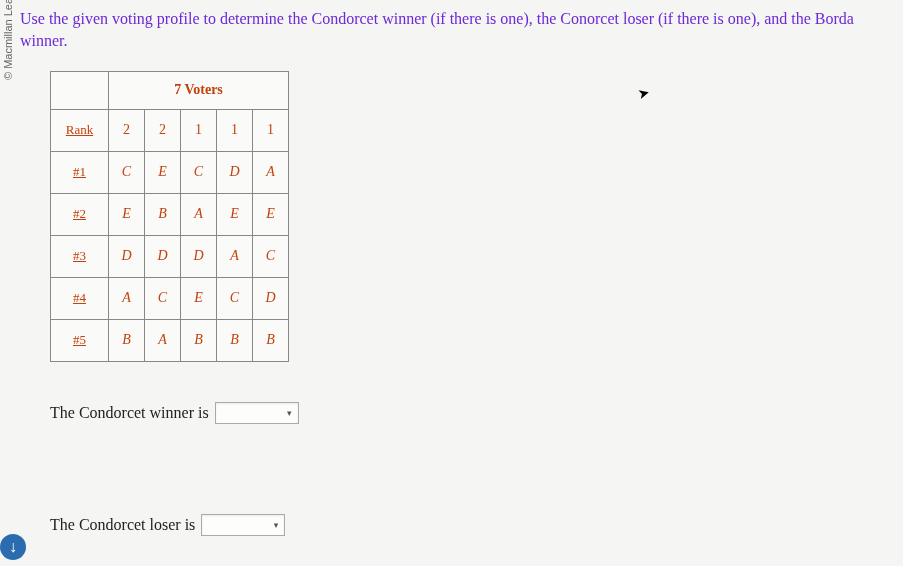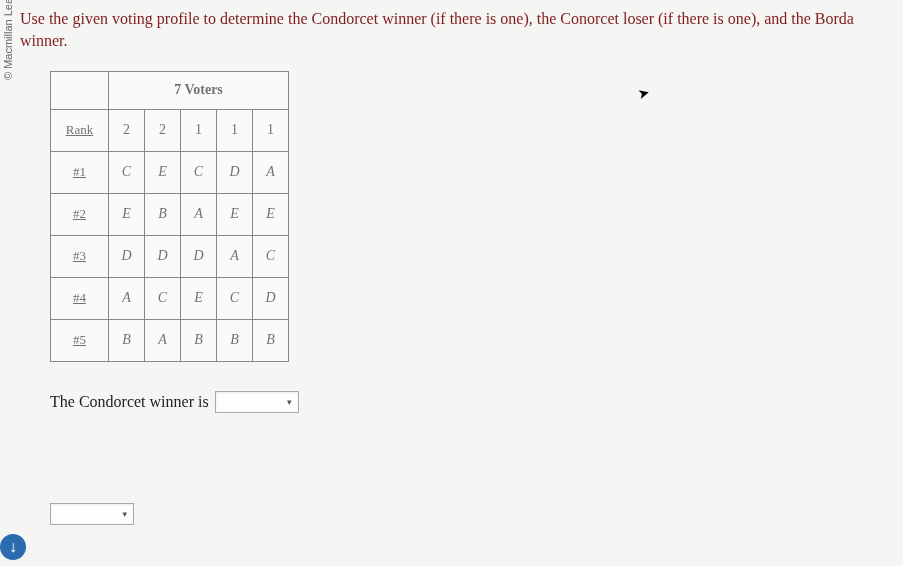--- a/index.html
+++ b/index.html
@@ -20,34 +20,34 @@
       font-size: 11px;
       color: #666;
       font-family: Arial, sans-serif;
       white-space: nowrap;
     }
     .content {
       padding: 8px 20px 20px 20px;
     }
     .instruction {
       font-size: 16px;
-      color: #7f1d1d;
+      color: #6d28d9;
       line-height: 1.4;
       margin-bottom: 18px;
     }
     .voting-table {
       border-collapse: collapse;
       margin-left: 30px;
       background: #fafaf8;
     }
     .voting-table th, .voting-table td {
       border: 1px solid #888;
       text-align: center;
       font-size: 14px;
-      color: #737373;
+      color: #c2410c;
     }
     .voting-table .header-row th {
       height: 38px;
       font-weight: bold;
     }
     .voting-table .header-voters {
       width: 180px;
     }
     .voting-table .rank-col {
       width: 58px;
@@ -62,21 +62,21 @@
     }
     .voting-table .rank-label {
       font-style: normal;
       font-size: 13px;
     }
     .voting-table .count-row td {
       font-style: normal;
     }
     .answer-row {
       margin-left: 30px;
-      margin-top: 29px;
+      margin-top: 40px;
       display: flex;
       align-items: center;
       gap: 6px;
     }
     .answer-row.second {
       margin-top: 90px;
     }
     .answer-label {
       font-size: 16px;
       color: #222;
@@ -188,20 +188,21 @@
     </table>
 
   <div class="answer-row">
     <span class="answer-label">The Condorcet winner is</span>
     <div class="answer-select">
       <span class="dropdown-arrow">▾</span>
     </div>
   </div>
 
   <div class="answer-row second">
+    <span class="answer-label">The Condorcet loser is</span>
     <div class="answer-select">
       <span class="dropdown-arrow">▾</span>
     </div>
   </div>
 </div>
 
 <div class="cursor">➤</div>
 
 <div class="down-badge">
   <span>↓</span>

